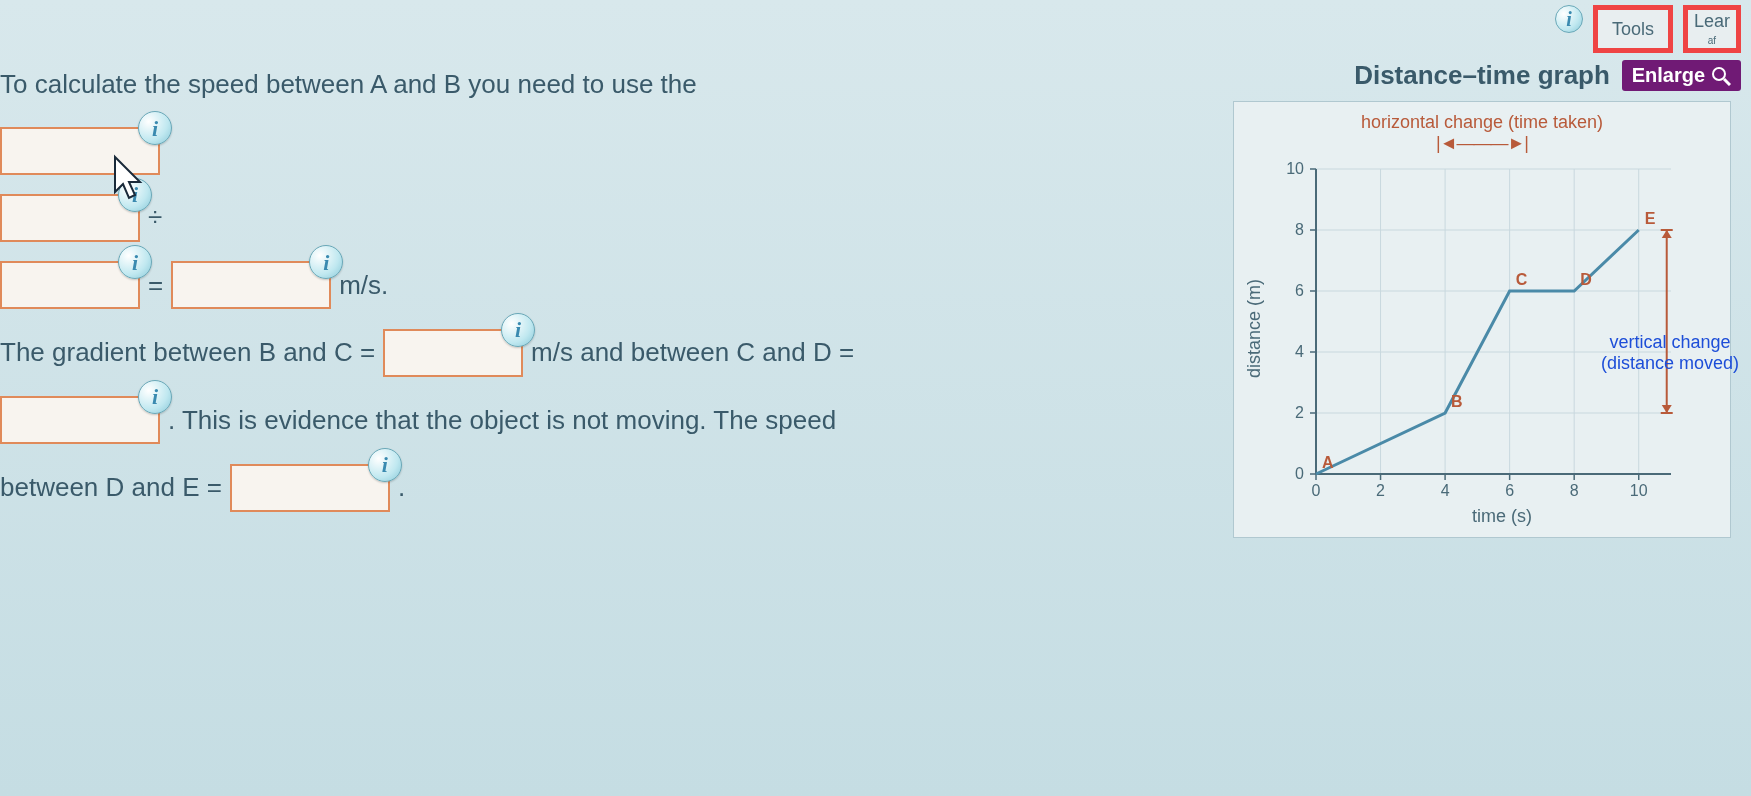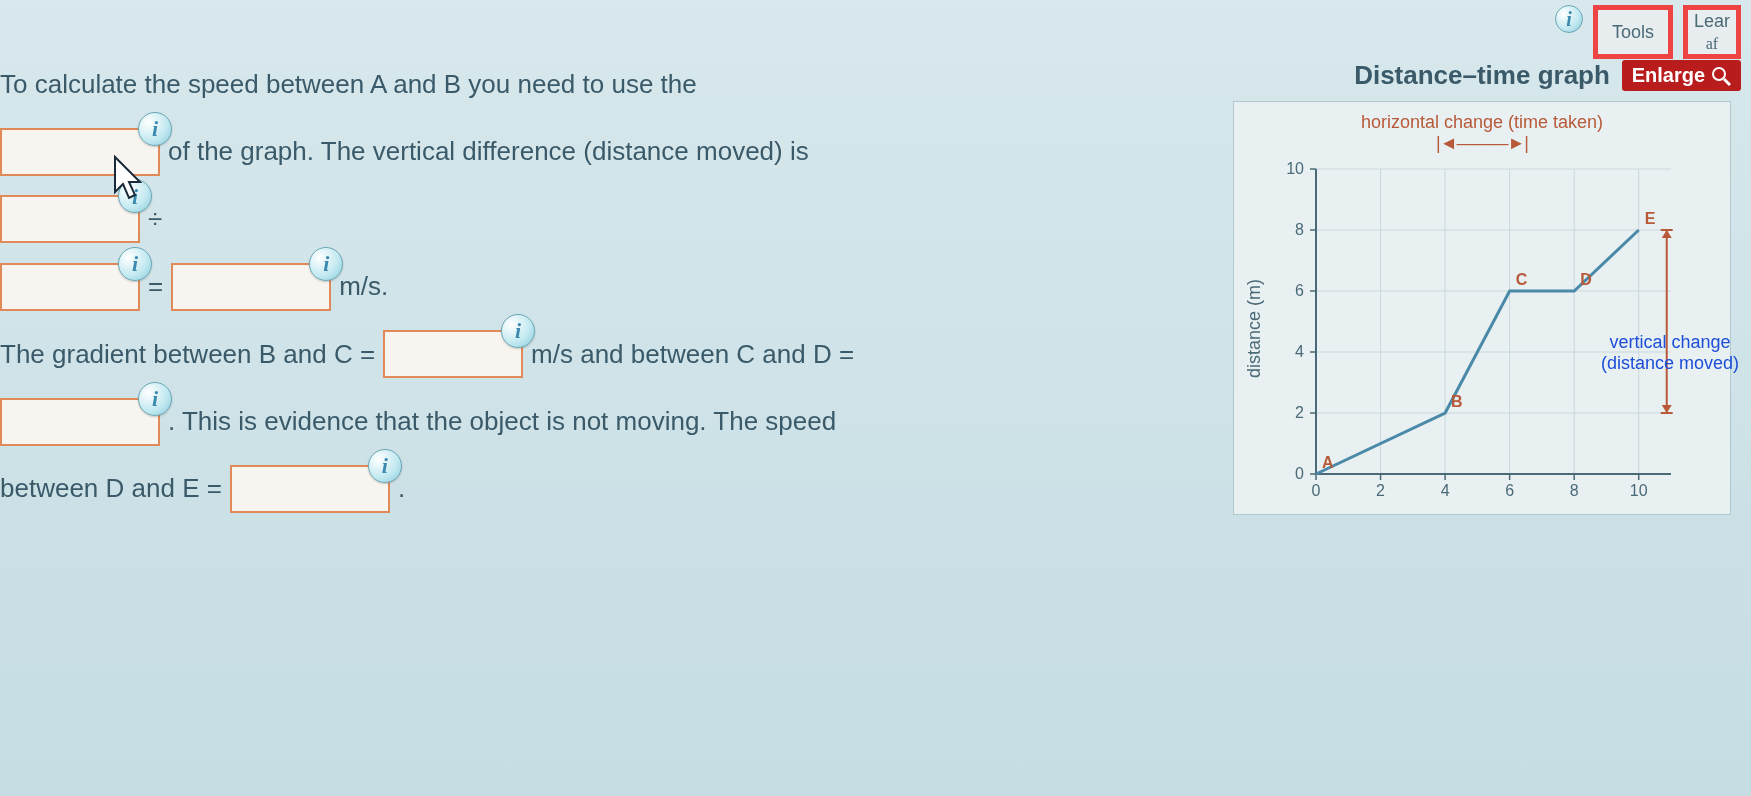--- a/index.html
+++ b/index.html
@@ -82,21 +82,21 @@
   .graph-title {
     text-align: center;
     font-size: 26px;
     font-weight: bold;
     color: #3a5a6a;
     margin-bottom: 10px;
   }
   .enlarge-btn {
     position: absolute;
     top: 0; right: -10px;
-    background: #b91c1c;
+    background: #701a75;
     color: #fff;
     padding: 4px 10px;
     font-size: 20px;
     font-weight: bold;
     border-radius: 3px;
     display:flex;align-items:center;gap:6px;
   }
   .enlarge-btn svg{width:20px;height:20px;}
   .graph-box {
     background: #e8f0f2;
@@ -138,34 +138,33 @@
   .redarrowhead{fill:#b85a3a;}
 </style>
 </head>
 <body>
 
 <div class="toolbar">
   <div class="info-circle-top">i</div>
   <div class="tool-btn">Tools</div>
   <div class="tool-btn" style="flex-direction:column;line-height:1;padding:2px 6px;">
     <span>Lear</span>
-    <span style="font-size:16px;font-family:Liberation Serif, serif;">af</span>
+    <span style="font-size:10px;">af</span>
   </div>
 </div>
 
 <div class="content">
   <div class="left">
     <div class="line">
         <span>To calculate the speed between A and B you need to use the</span>
       </div>
     <div class="line" style="position:relative;">
       <span class="blank">
           <span class="info-badge">i</span>
         </span>
-      <span>of the graph. The vertical difference (distance moved) is</span>
     </div>
     <div class="line">
       <span class="blank sm">
           <span class="info-badge">i</span>
         </span>
       <span>÷</span>
     </div>
     <div class="line">
       <span class="blank sm">
           <span class="info-badge">i</span>
@@ -260,19 +259,20 @@
             <text x="244.63636363636363" y="131" class="ptlabel">C</text>
             <text x="309.1818181818182" y="131" class="ptlabel">D</text>
             <text x="373.7272727272727" y="70" class="ptlabel">E</text>
             <line x1="395.7272727272727" y1="76" x2="395.7272727272727" y2="259" class="redarrow"></line>
             <polygon points="390.7272727272727,84 400.7272727272727,84 395.7272727272727,76" class="redarrowhead"></polygon>
             <polygon points="390.7272727272727,251 400.7272727272727,251 395.7272727272727,259" class="redarrowhead"></polygon>
             <line x1="389.7272727272727" y1="76" x2="401.7272727272727" y2="76" class="redarrow"></line>
             <line x1="389.7272727272727" y1="259" x2="401.7272727272727" y2="259" class="redarrow"></line>
           </svg>
       </div>
+      <div class="xlabel">time (s)</div>
       <div class="v-change">
         <span>vertical change</span><br>
         <span>(distance moved)</span>
       </div>
     </div>
   </div>
 </div>
 
 </body></html>

